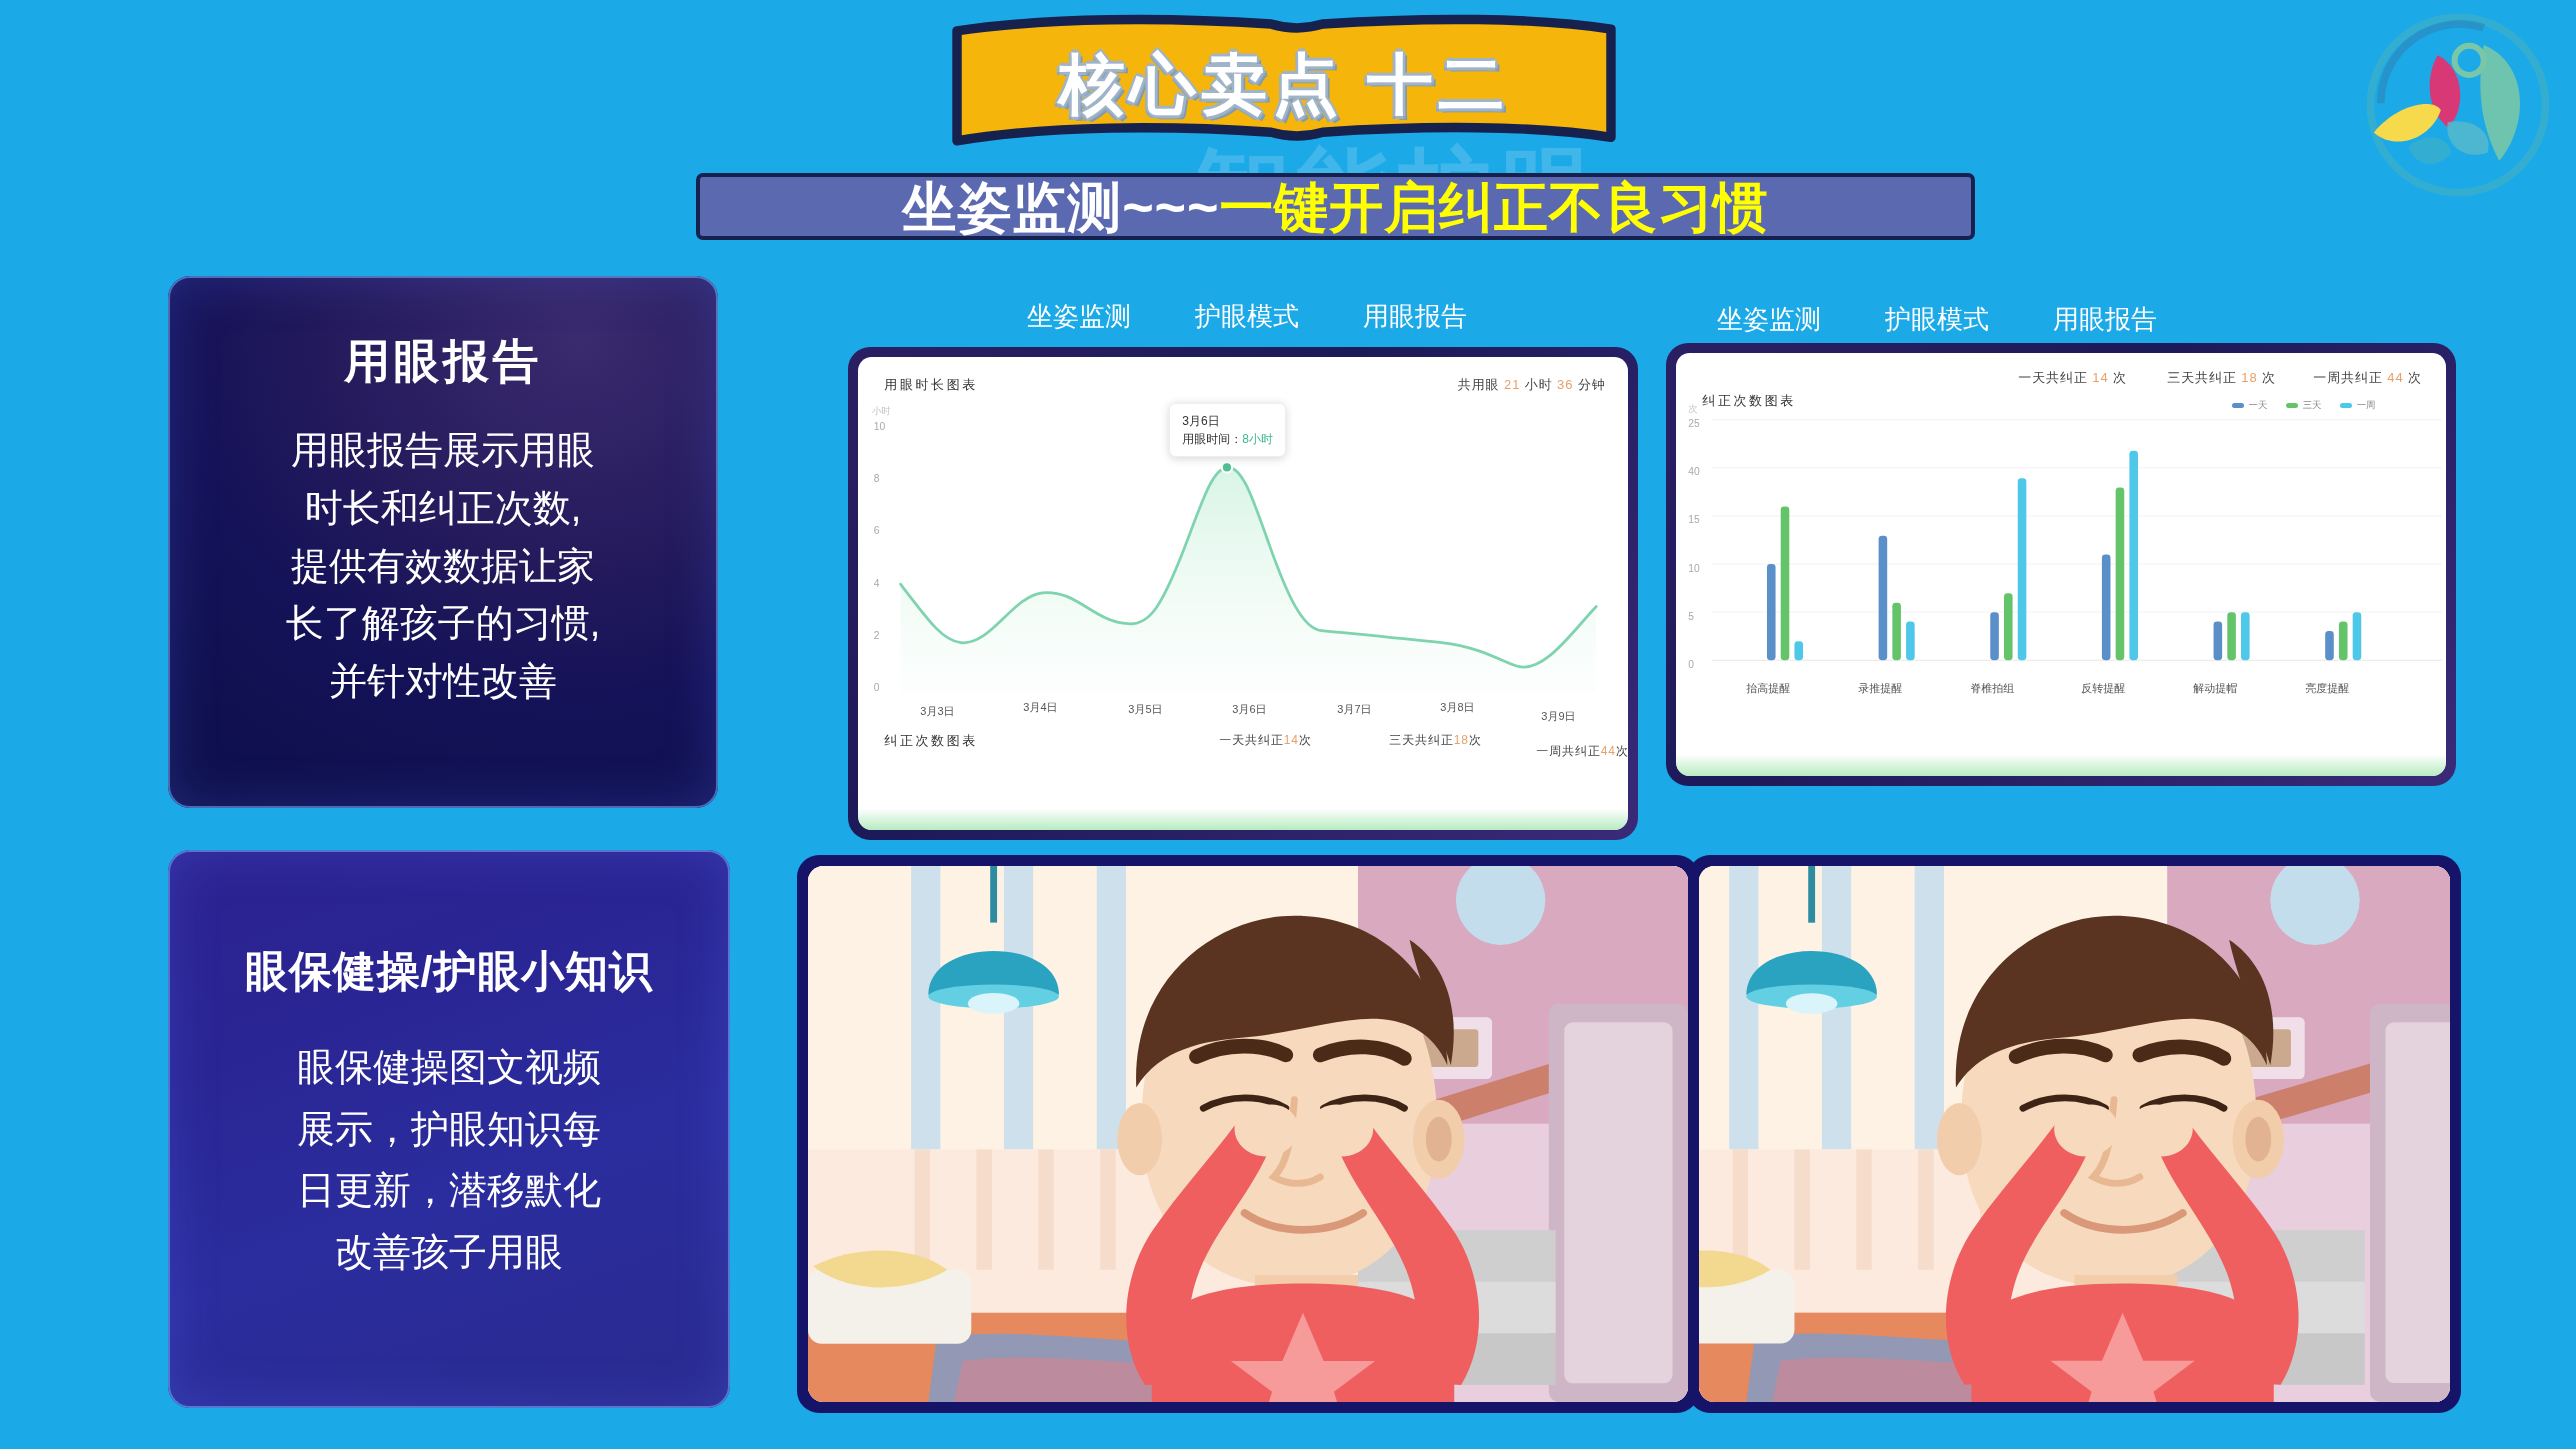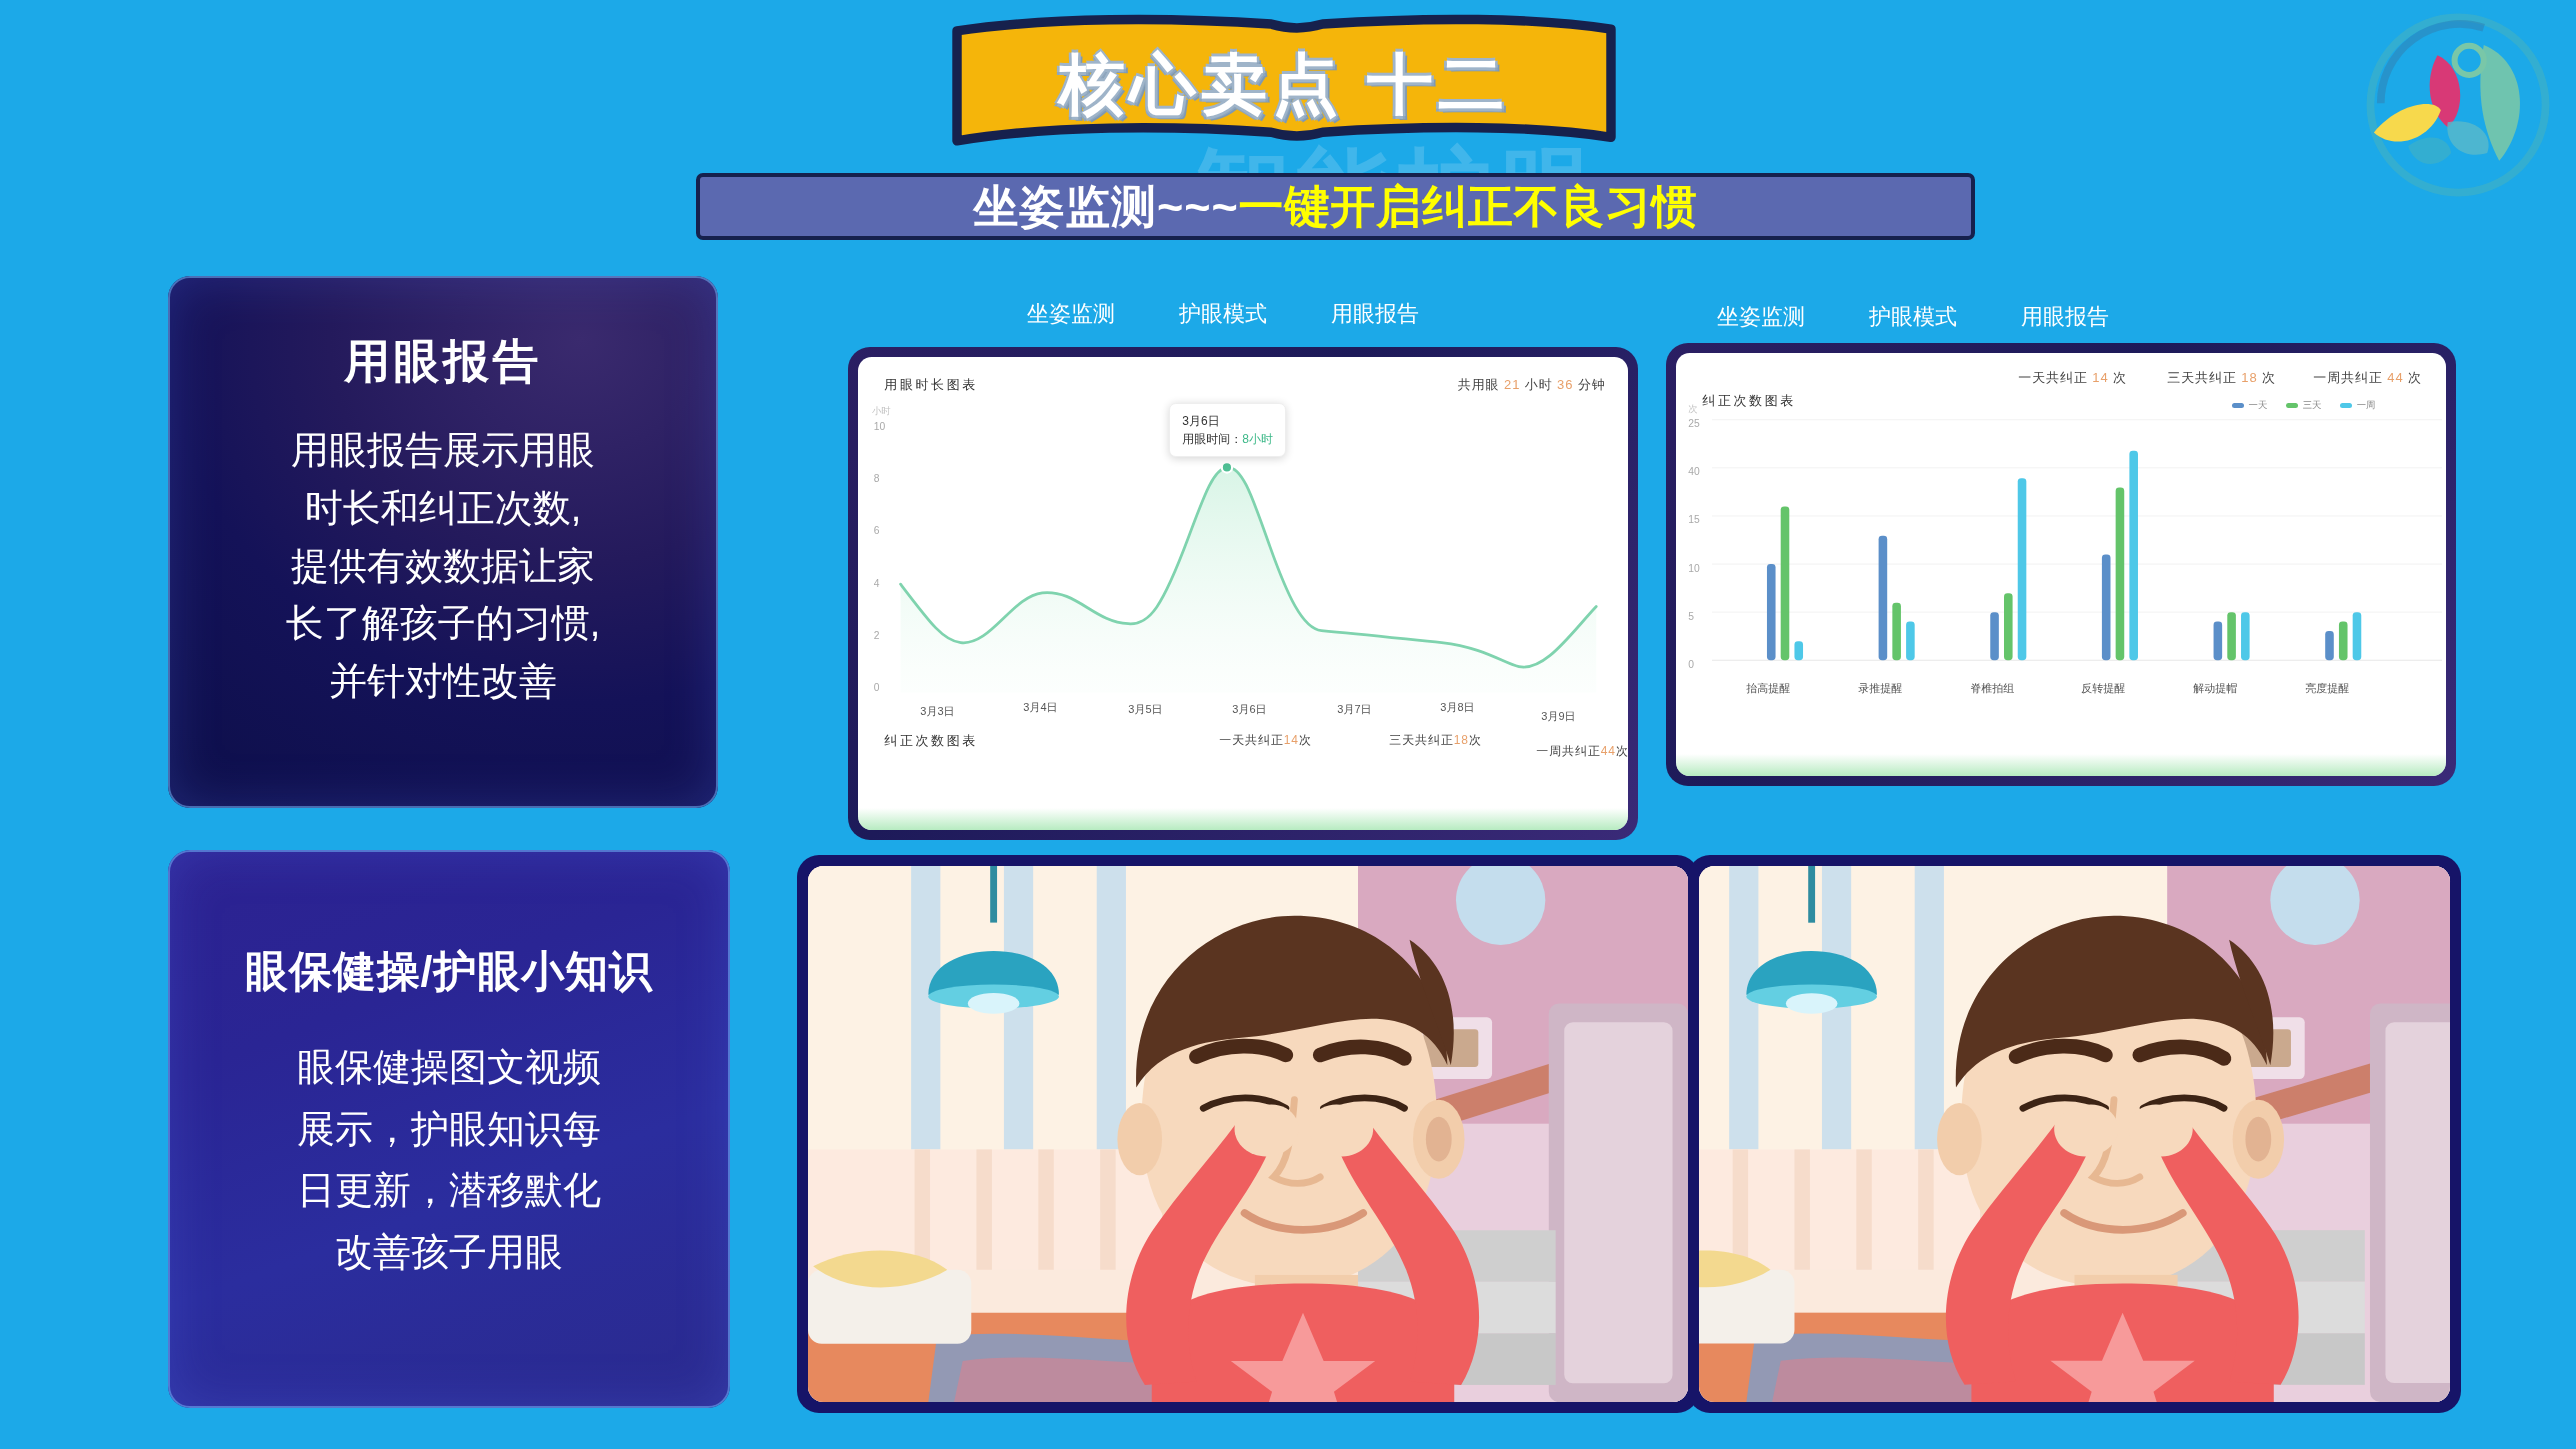--- a/index.html
+++ b/index.html
@@ -44,21 +44,21 @@
   
   .subtitle-bar{
     position:absolute;left:696px;top:173px;width:1279px;height:67px;
     background:#5b69b0;
     border:4.3px solid #16214d;
     border-radius:6.9px;
     display:flex;align-items:center;justify-content:center;
     box-sizing:border-box;
   }
   .subtitle-bar .st{
-    font-size:45px;font-weight:bold;letter-spacing:0.9px;white-space:nowrap;
+    font-size:54px;font-weight:bold;letter-spacing:0.9px;white-space:nowrap;
     line-height:1;
   }
   .st .part-a{color:#ffffff;}
   .st .part-b{color:#ffff00;}
 
   
   .panel{
     position:absolute;
     border-radius:22px;
     box-sizing:border-box;
@@ -104,21 +104,21 @@
   #panel-exercise{
     left:168px;top:850px;width:562px;height:558px;
     background:linear-gradient(160deg, #2c2291 0%, #2a2594 30%, #2b2d9e 60%, #2a2a8e 100%);
   }
   #panel-exercise .panel-title{font-size:43px;margin-top:93px;letter-spacing:0.9px;}
   #panel-exercise .panel-body{margin-top:36px;font-size:38px;line-height:1.62;}
 
   
   .tabs{
     position:absolute;display:flex;color:#ffffff;
-    font-size:22px;white-space:nowrap;
+    font-size:26px;white-space:nowrap;
   }
   .tabs .tab{margin-right:64px;}
 
   
   .device{
     position:absolute;
     border-radius:22px;
     overflow:hidden;
     background:linear-gradient(135deg,#2b1f63 0%,#1d1a59 40%,#3a2a78 100%);
     padding:10.3px;

